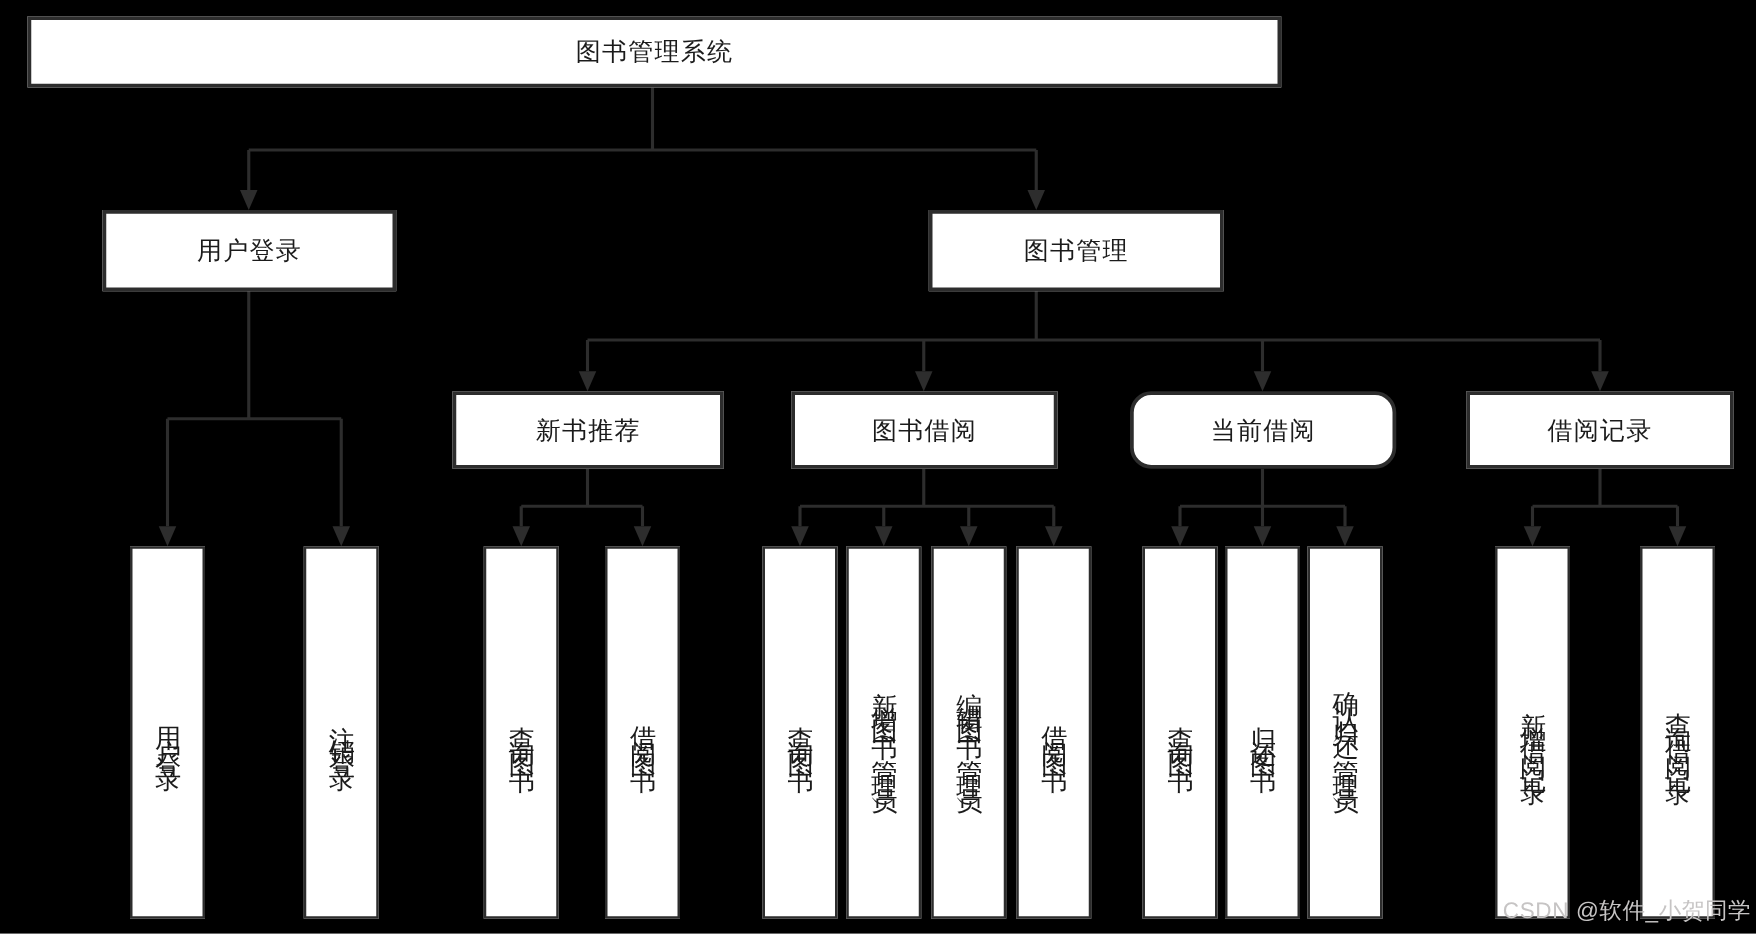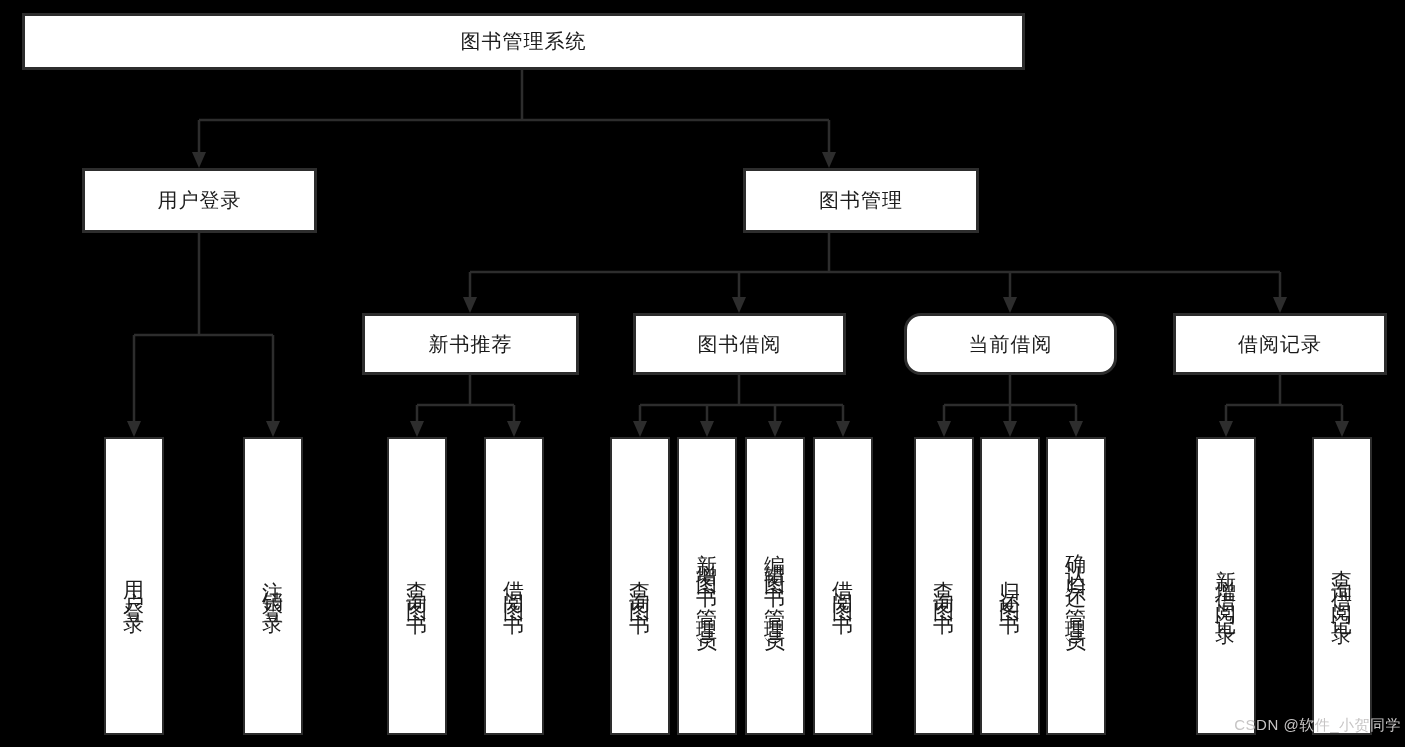--- a/index.html
+++ b/index.html
@@ -37,21 +37,21 @@
     left: 0; top: 0;
     width: 1405px; height: 747px;
     z-index: 1;
   }
   .wires path { stroke: #2d2d2d; stroke-width: 2.5; fill: none; }
   .wires polygon { fill: #2d2d2d; }
   .watermark {
     position: absolute;
     top: 716px;
     right: 4px;
-    font-size: 15px;
+    font-size: 18px;
     color: #c6c4c4;
     letter-spacing: 0.5px;
     z-index: 5;
   }
 </style>
 </head>
 <body>
 
 <div class="stage">
 

